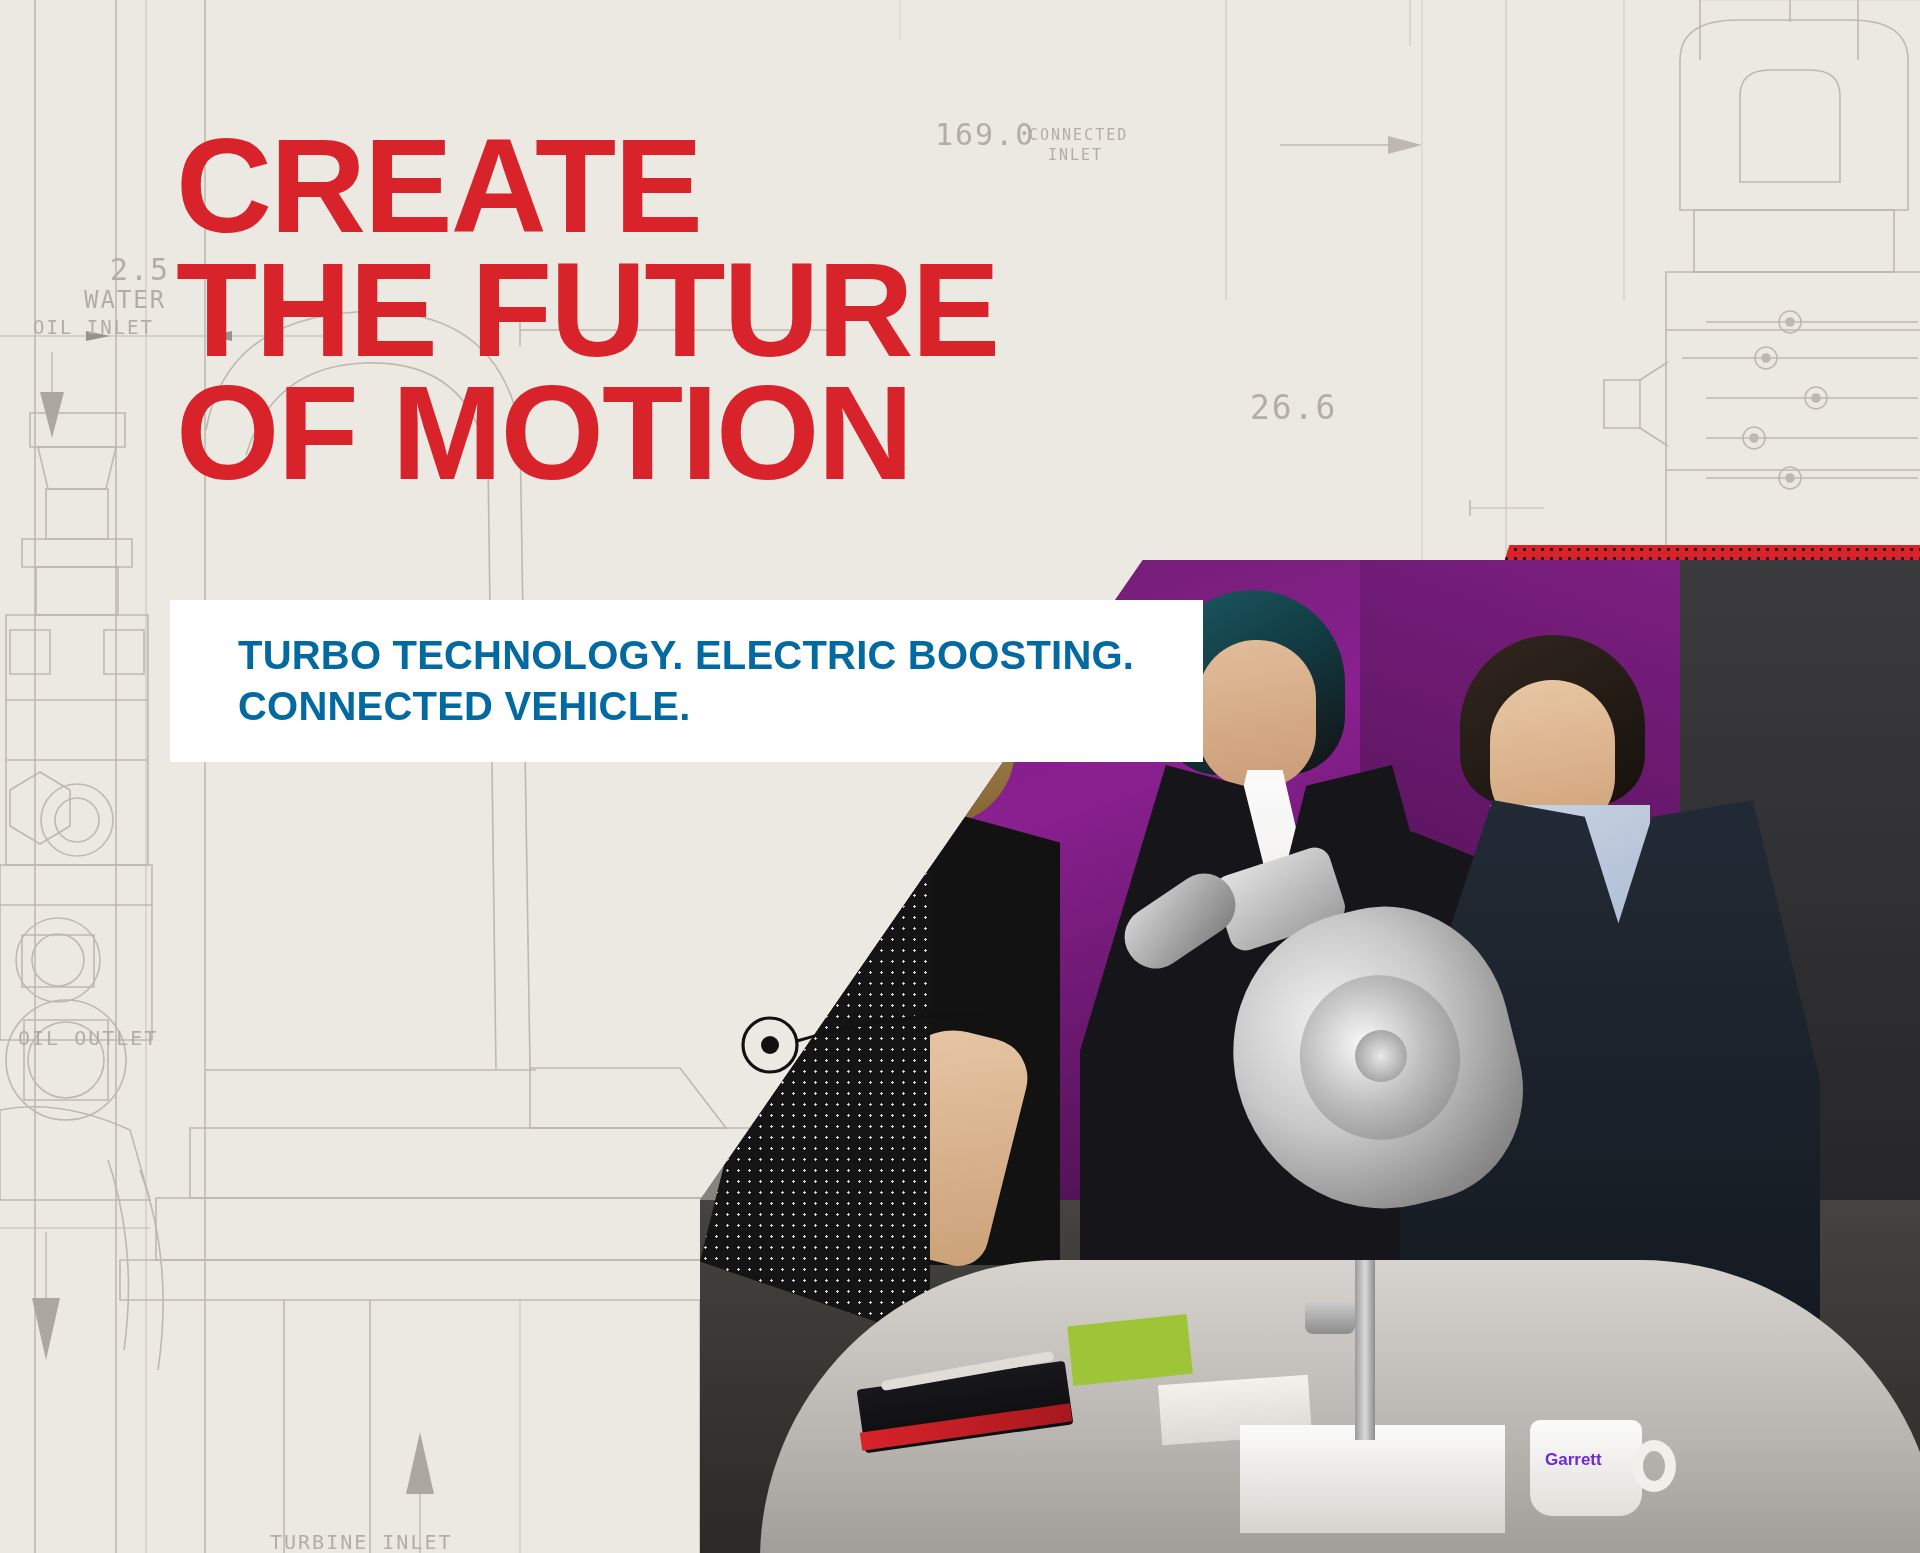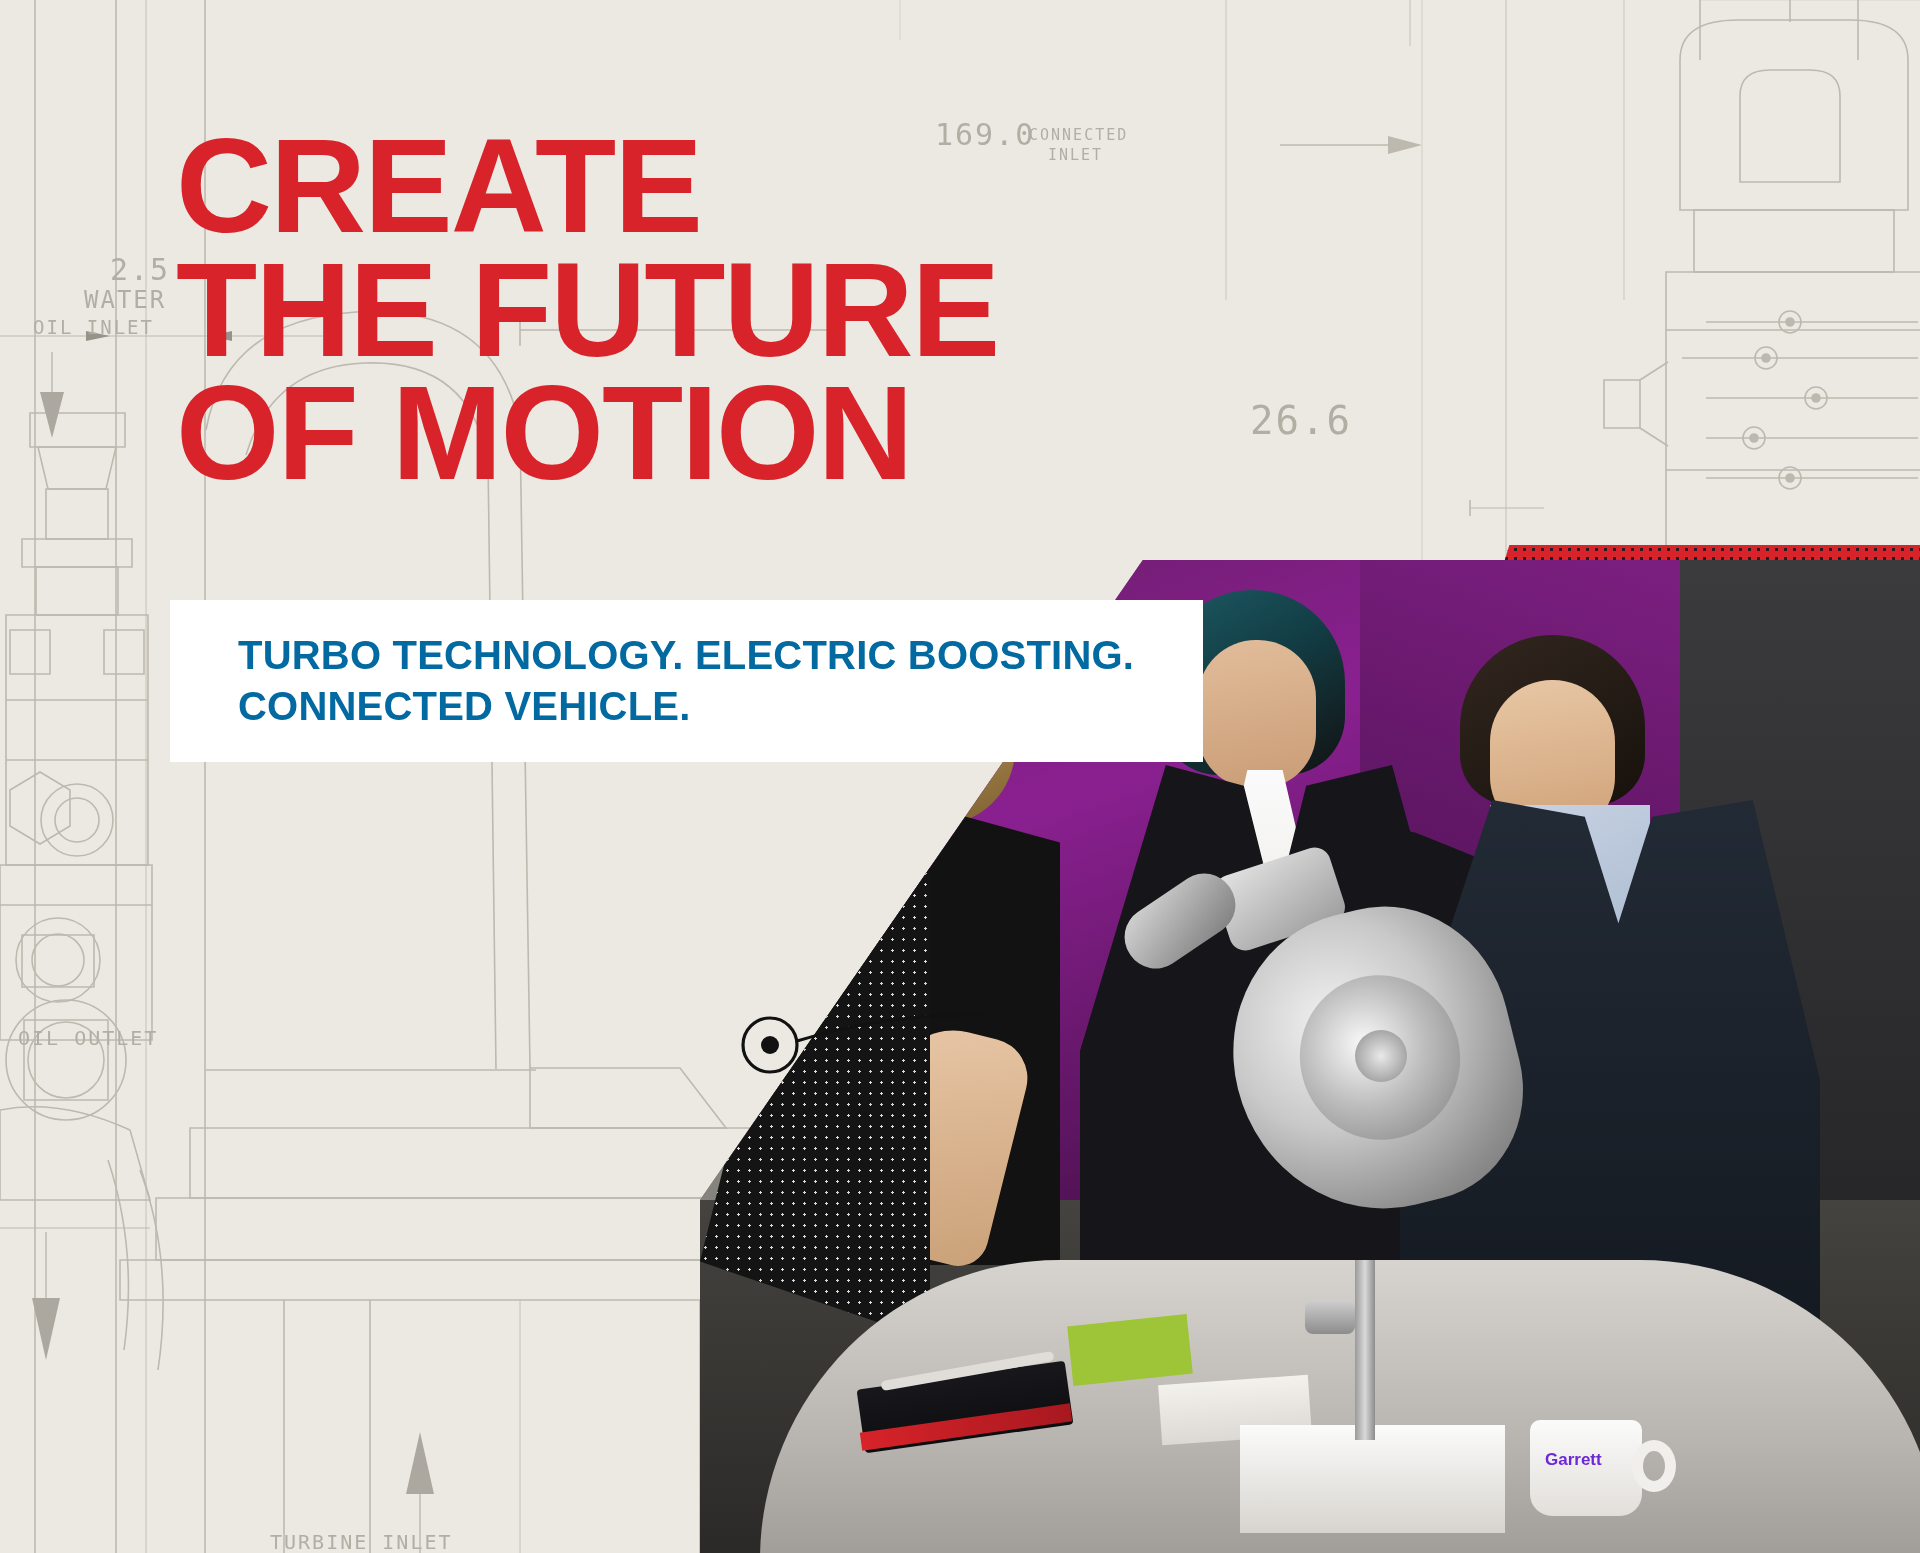--- a/index.html
+++ b/index.html
@@ -334,21 +334,21 @@
   <div class="bp-label" style="left:110px; top:252px; font-size:30px;">2.5</div>
 
   <div class="bp-label" style="left:84px; top:286px; font-size:24px;">WATER</div>
 
   <div class="bp-label" style="left:935px; top:117px; font-size:30px;text-align:center;">169.0</div>
 
   <div class="bp-label" style="left:1029px; top:126px; font-size:15px;">CONNECTED</div>
 
   <div class="bp-label" style="left:1048px; top:146px; font-size:15px;">INLET</div>
 
-  <div class="bp-label" style="left:1250px; top:398px; font-size:39px;">26.6</div>
+  <div class="bp-label" style="left:1250px; top:388px; font-size:33px;">26.6</div>
 
   <div class="bp-label" style="left:18px; top:1026px; font-size:20px;">OIL OUTLET</div>
 
   <div class="bp-label" style="left:270px; top:1530px; font-size:20px;">TURBINE INLET</div>
 
   <div id="red-shape">
     <div class="dots"></div>
   </div>
 
   <div id="photo">

